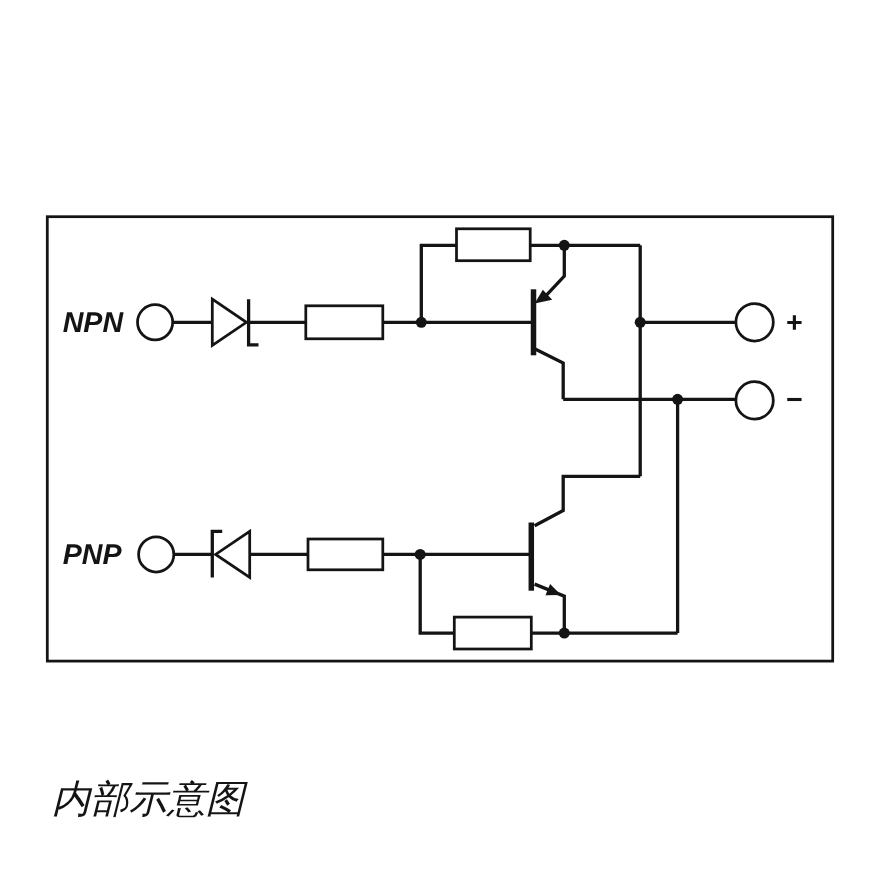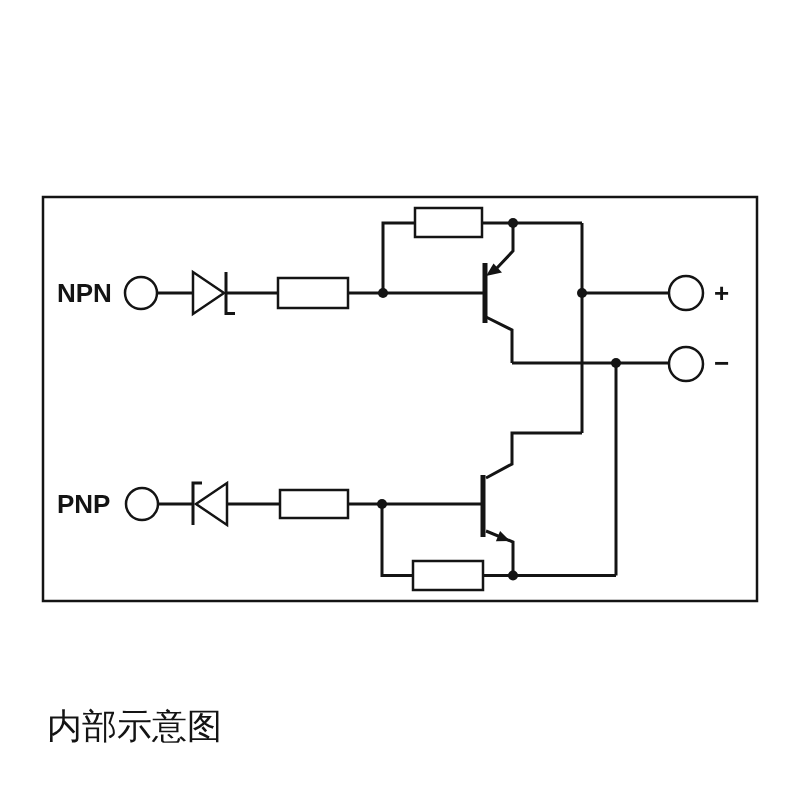--- a/index.html
+++ b/index.html
@@ -9,20 +9,21 @@
     width: 800px;
     height: 800px;
     font-family: "Liberation Sans", sans-serif;
   }
   .page {
     position: relative;
     width: 800px;
     height: 800px;
     background: #ffffff;
     overflow: hidden;
+    font-style: italic;
   }
   svg { display: block; }
   .lbl {
     font-family: "Liberation Sans", sans-serif;
     font-weight: bold;
     font-size: 26px;
     fill: #141414;
   }
   .caption {
     font-family: "Liberation Sans", sans-serif;

